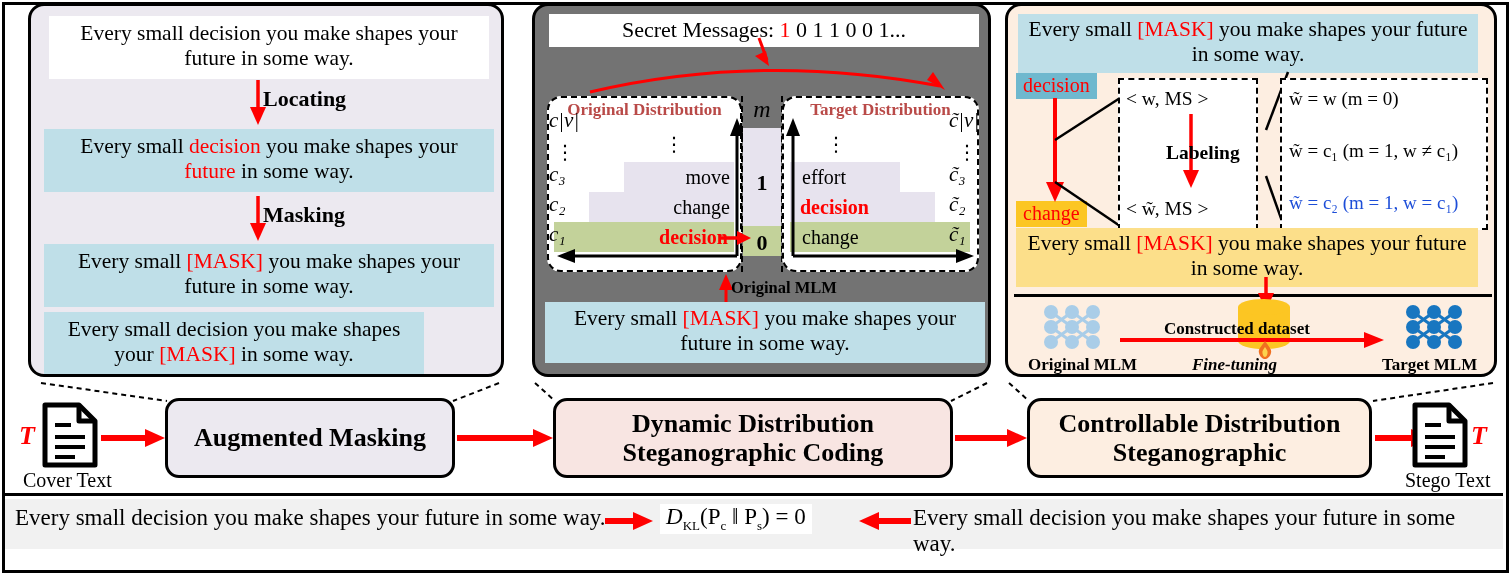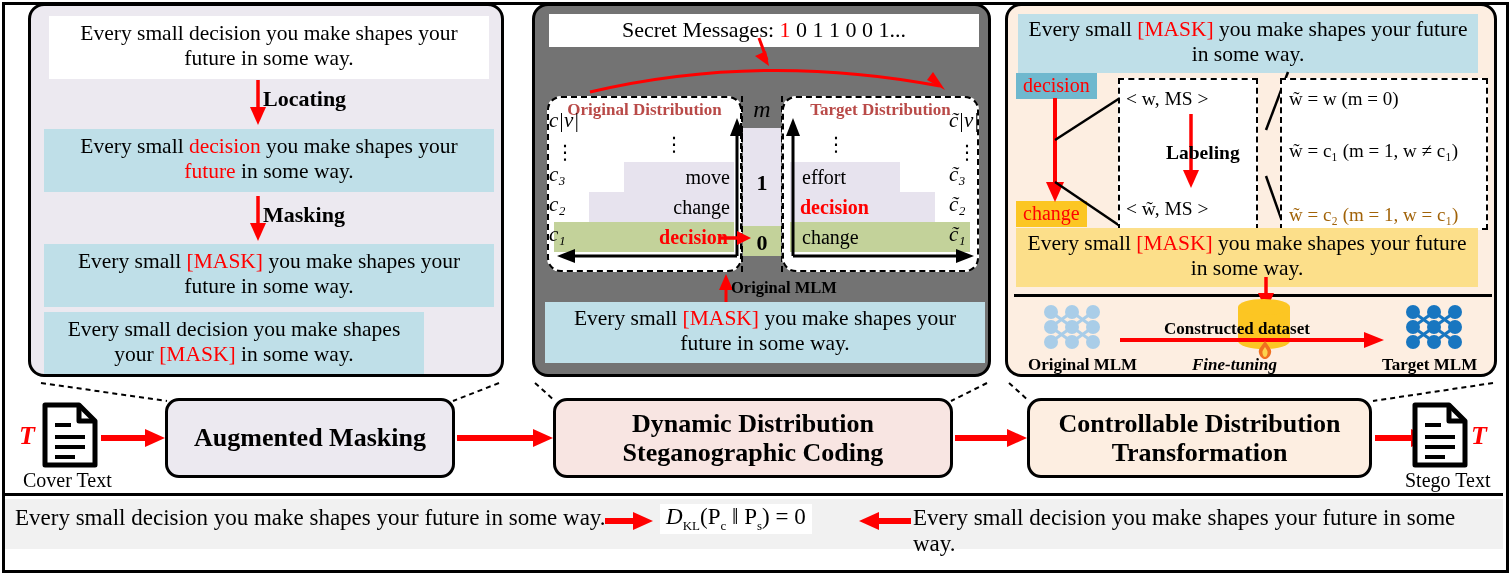--- a/index.html
+++ b/index.html
@@ -117,21 +117,21 @@
   #rp-ms1 { top: 8px; }
   #rp-ms2 { top: 118px; }
   #rp-labeling { position: absolute; left: 46px; top: 62px; font-weight: bold; font-size: 19.5px; }
   #rp-formulabox {
     position: absolute; left: 272px; top: 72px; width: 208px; height: 152px;
     border: 2.5px dashed #000; background: #fff;
   }
   .frow { position: absolute; left: 7px; font-size: 19px; white-space: nowrap; }
   #rp-f1 { top: 8px; }
   #rp-f2 { top: 60px; }
-  #rp-f3 { top: 124px; color:#a16207; }
+  #rp-f3 { top: 112px; color:#1d4ed8; }
   #rp-yellow {
     position: absolute; left: 8px; top: 222px; width: 462px;
     background:#fcdf8a; padding: 3px 6px 5px;
   }
   #rp-divider { position: absolute; left: 6px; top: 288px; width: 478px; height: 3px; background:#000; }
   #rp-ft { position: absolute; left: 6px; top: 291px; width: 478px; height: 80px; }
   .nnlabel { position: absolute; font-weight: bold; font-size: 17px; white-space: nowrap; }
   #nn-orig-lab { left: 14px;  top: 58px; }
   #nn-targ-lab { left: 368px; top: 58px; }
   #rp-cds { position: absolute; left: 150px; top: 22px; font-weight:bold; font-size:17px; white-space:nowrap; }
@@ -459,21 +459,21 @@
   <div class="flowbox" id="fb2">
     <span><span>Dynamic Distribution</span><br><span>Steganographic Coding</span></span>
   </div>
 
   <svg class="abs" style="left:950px; top:46px;" width="74" height="20">
     <line x1="0" y1="9" x2="56" y2="9" stroke="#ff0000" stroke-width="6"></line>
     <polygon points="72,9 52,0 52,18" fill="#ff0000"></polygon>
   </svg>
 
   <div class="flowbox" id="fb3">
-    <span><span>Controllable Distribution</span><br><span>Transformation</span></span>
+    <span><span>Controllable Distribution</span><br><span>Steganographic</span></span>
   </div>
 
   <svg class="abs" style="left:1370px; top:46px;" width="58" height="20">
     <line x1="0" y1="9" x2="40" y2="9" stroke="#ff0000" stroke-width="6"></line>
     <polygon points="56,9 36,0 36,18" fill="#ff0000"></polygon>
   </svg>
 
   <svg class="abs" style="left:1406px; top:18px;" width="58" height="68">
     <path d="M4 4 H38 L54 20 V64 H4 Z" fill="#fff" stroke="#000" stroke-width="5" stroke-linejoin="round"></path>
     <path d="M38 4 V20 H54" fill="none" stroke="#000" stroke-width="5" stroke-linejoin="round"></path>

